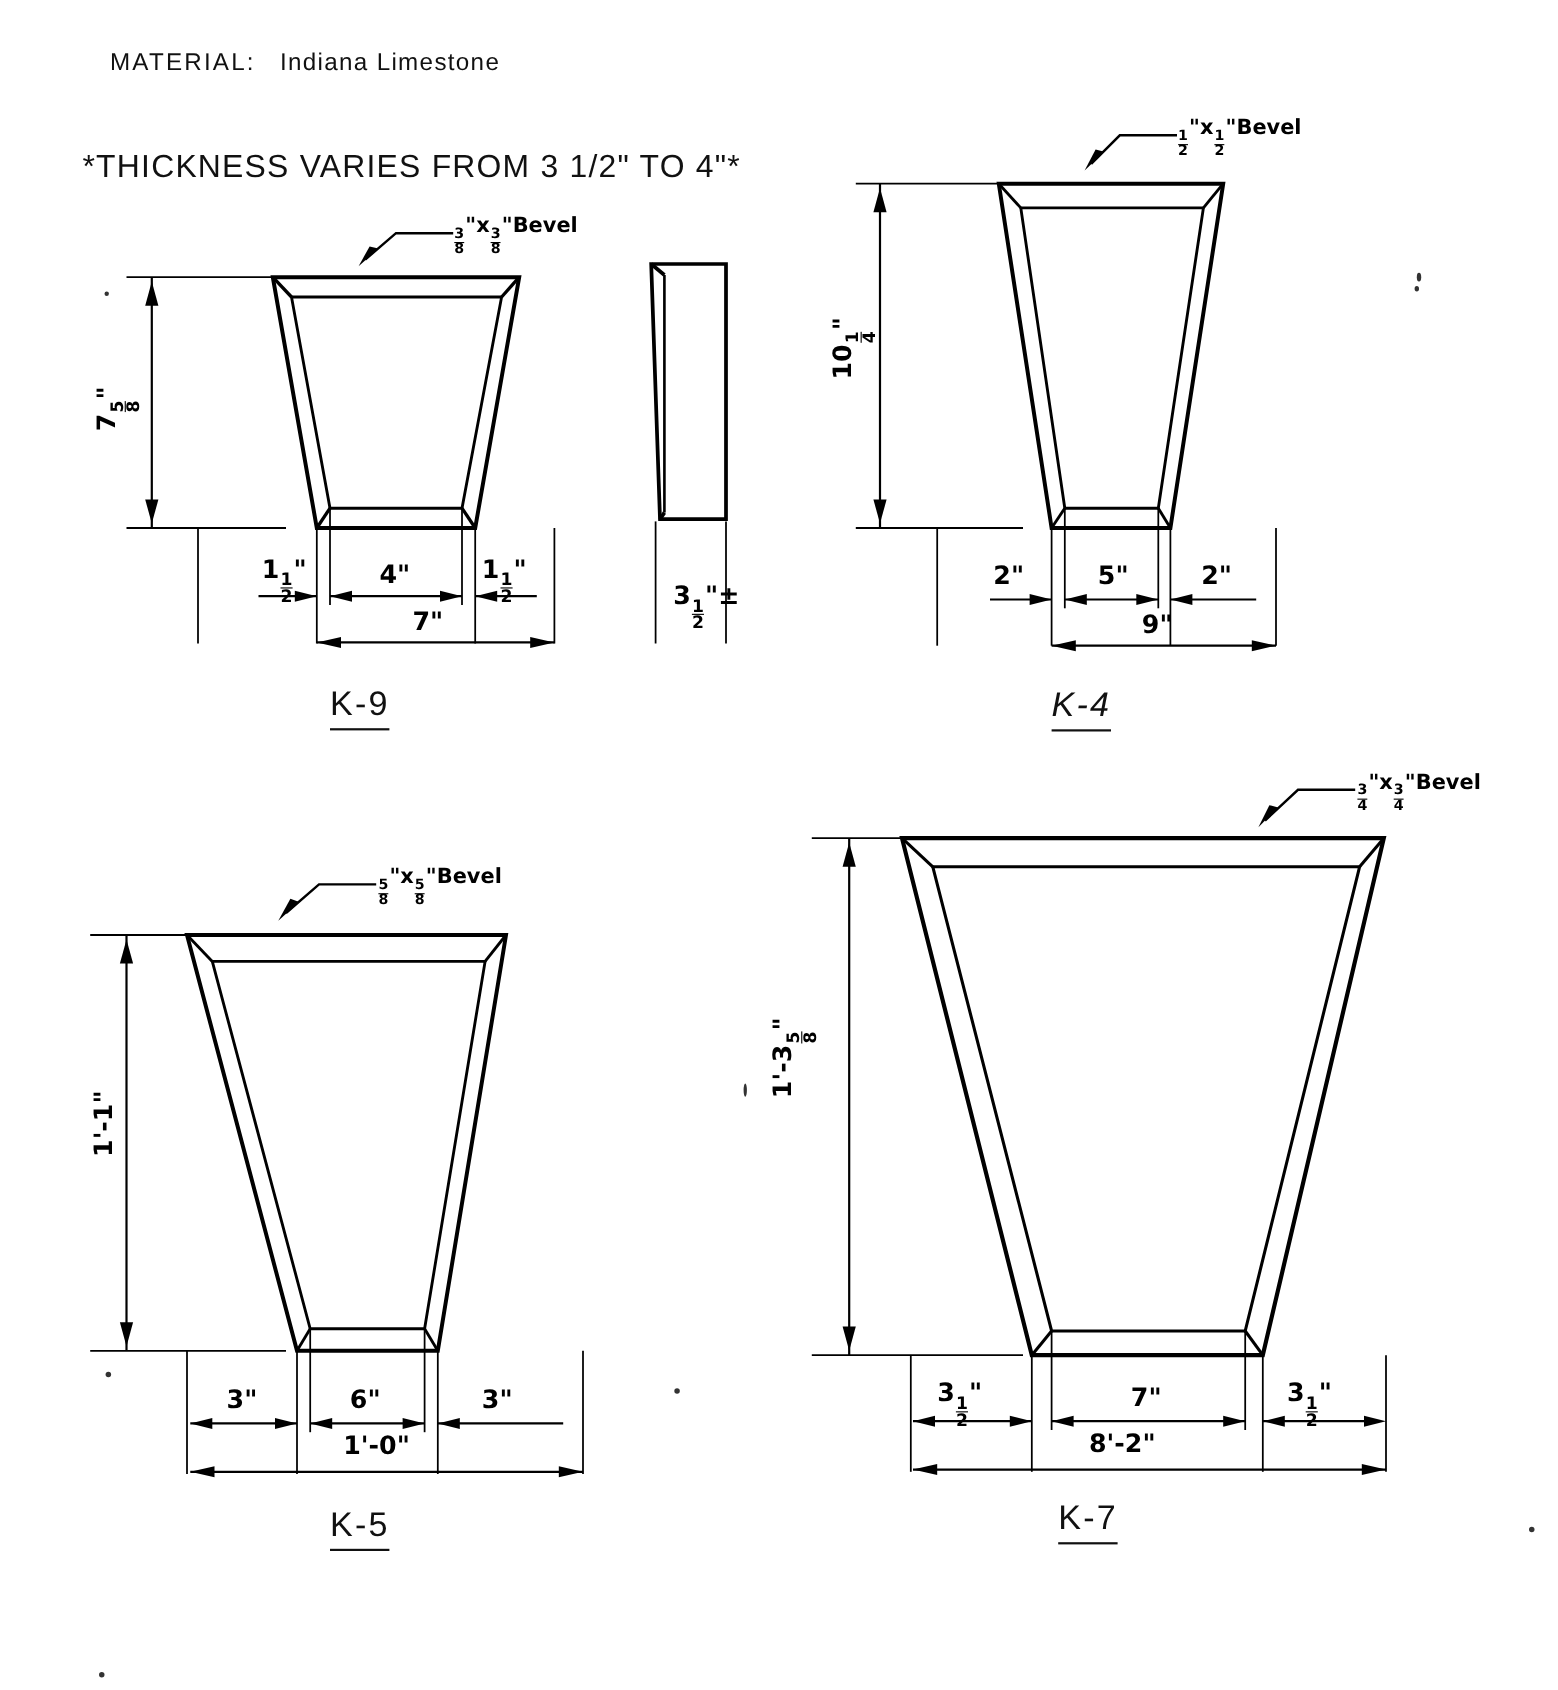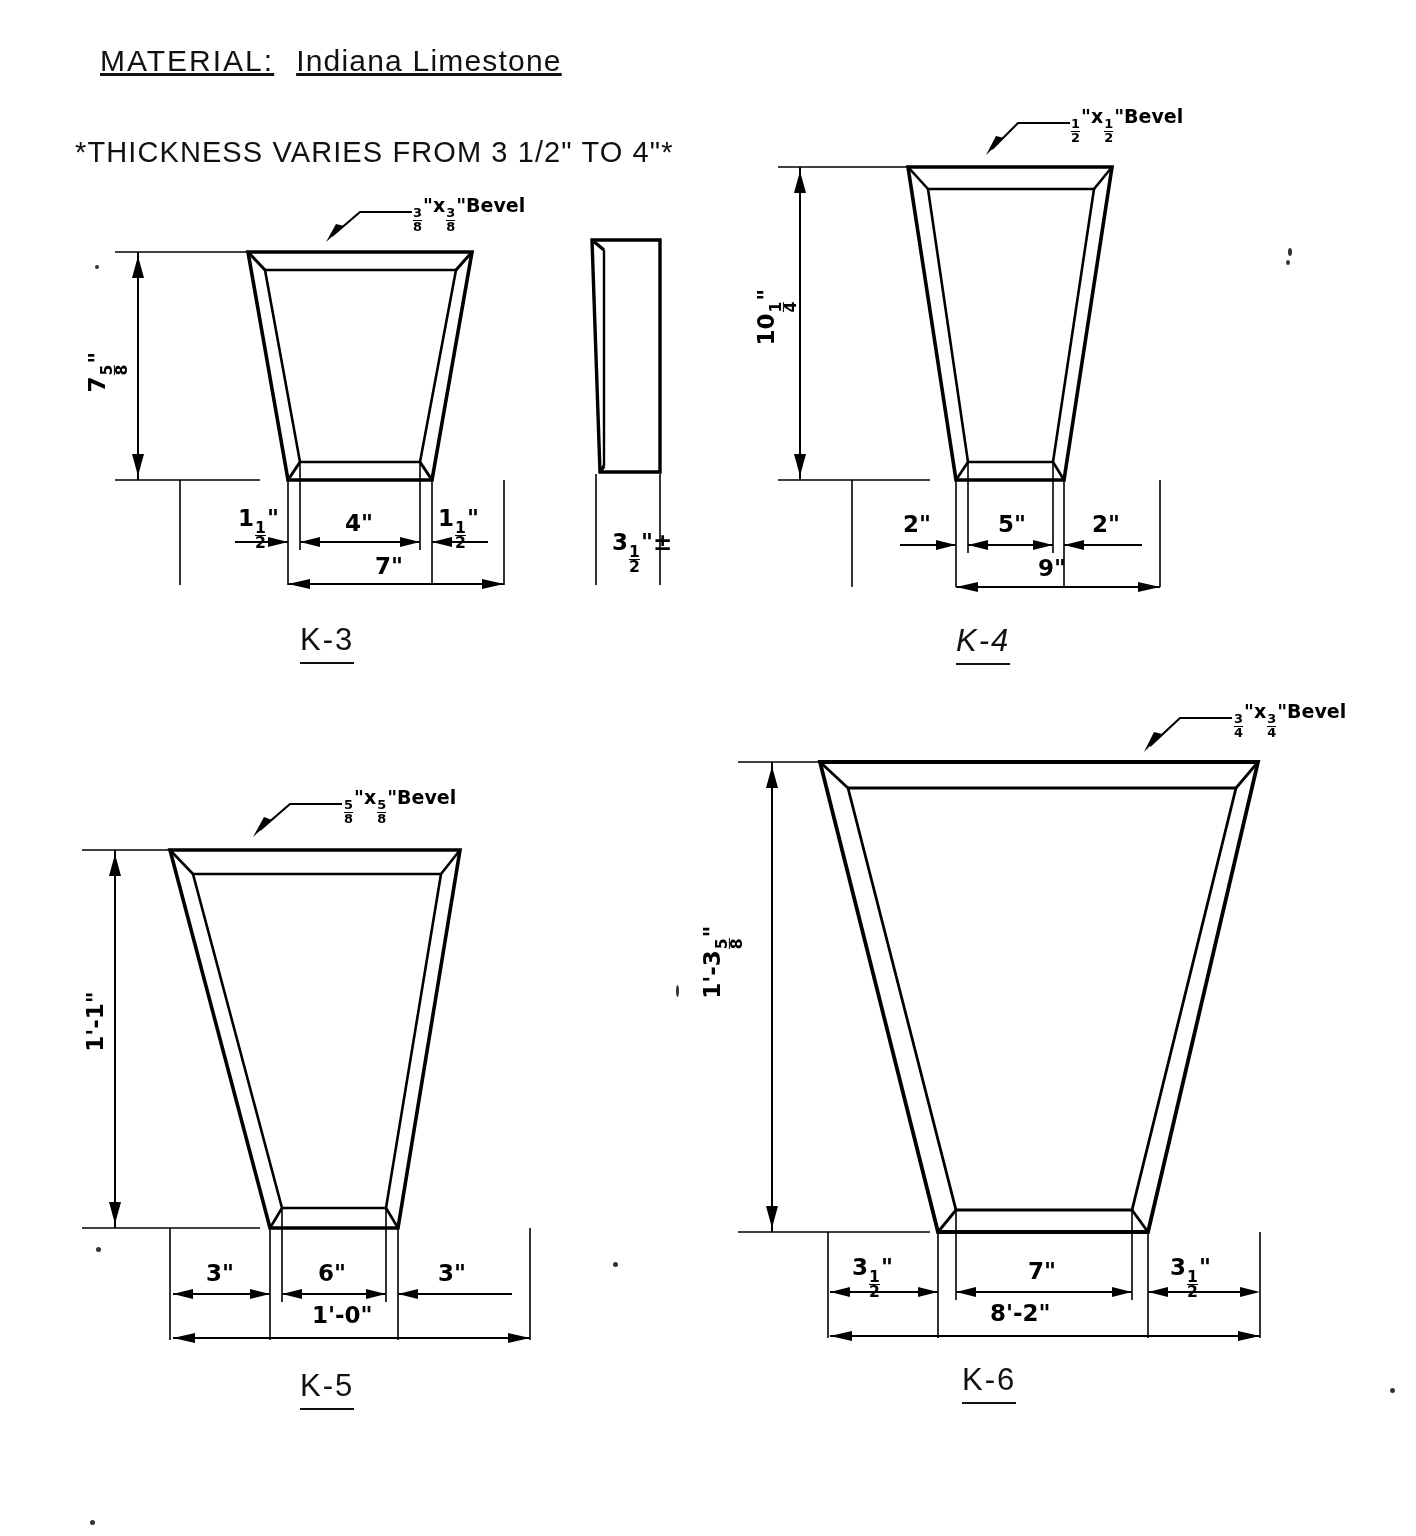--- a/index.html
+++ b/index.html
@@ -5,21 +5,21 @@
   html,body{margin:0;padding:0;background:#ffffff;}
   body{
     width:1416px;height:1536px;position:relative;overflow:hidden;
     font-family:"Liberation Sans","DejaVu Sans",sans-serif;
     color:#000000;
   }
   .sheet{position:absolute;inset:0;}
 
   
   .hdr{position:absolute;white-space:nowrap;color:#111;}
-  #material-line{left:100px;top:44px;font-size:30px;letter-spacing:1.2px;text-decoration:underline;}
+  #material-line{left:100px;top:44px;font-size:22px;letter-spacing:1.2px;}
   #material-line .mat-label{letter-spacing:2px;}
   #material-line .mat-value{margin-left:22px;}
   #thickness-line{left:75px;top:136px;font-size:29px;letter-spacing:1.1px;}
 
   
   .figure{position:absolute;}
   #fig-k3{left:60px;top:190px;width:680px;height:500px;}
   #fig-k4{left:760px;top:105px;width:620px;height:585px;}
   #fig-k5{left:60px;top:700px;width:680px;height:740px;}
   #fig-k6{left:680px;top:690px;width:730px;height:750px;}
@@ -166,21 +166,21 @@
       </g>
     </svg>
 
     <div class="lbl dim-lbl" style="left:552px;top:341px;">
       <span>3</span><span class="frac">
         <span class="num">1</span>
         <span class="den">2</span>
       </span><span>"</span><span>±</span>
     </div>
 
-    <div class="plate-title" style="left:240px;top:432px;">K-3</div>
+    <div class="plate-title" style="left:240px;top:432px;">K-9</div>
   </div>
 
   <div class="figure" id="fig-k4">
     <svg class="fig-svg" width="620" height="585" viewBox="0 0 620 585">
       <g fill="none" stroke="#000" stroke-width="3.6" stroke-linejoin="miter">
         <polygon points="148,62 352,62 304,375 196,375" fill="#fff"></polygon>
         <polygon points="168,84 334,84 293,357 208,357" fill="#fff" stroke-width="2.6"></polygon>
         <line x1="148" y1="62" x2="168" y2="84" stroke-width="2.6"></line>
         <line x1="352" y1="62" x2="334" y2="84" stroke-width="2.6"></line>
         <line x1="196" y1="375" x2="208" y2="357" stroke-width="2.6"></line>
@@ -406,21 +406,21 @@
     <div class="lbl dim-lbl" style="left:490px;top:566px;">
       <span>3</span><span class="frac">
         <span class="num">1</span>
         <span class="den">2</span>
       </span><span>"</span>
     </div>
     <div class="lbl dim-lbl" style="left:310px;top:612px;">
       <span>8'-2</span><span>"</span>
     </div>
 
-    <div class="plate-title" style="left:282px;top:672px;">K-6</div>
+    <div class="plate-title" style="left:282px;top:672px;">K-7</div>
   </div>
 
   <div class="speck" style="left:95px;top:265px;width:4px;height:4px;"></div>
   <div class="speck" style="left:1288px;top:248px;width:4px;height:8px;"></div>
   <div class="speck" style="left:1286px;top:260px;width:4px;height:5px;"></div>
   <div class="speck" style="left:676px;top:985px;width:3px;height:12px;"></div>
   <div class="speck" style="left:96px;top:1247px;width:5px;height:5px;"></div>
   <div class="speck" style="left:613px;top:1262px;width:5px;height:5px;"></div>
   <div class="speck" style="left:90px;top:1520px;width:5px;height:5px;"></div>
   <div class="speck" style="left:1390px;top:1388px;width:5px;height:5px;"></div>

